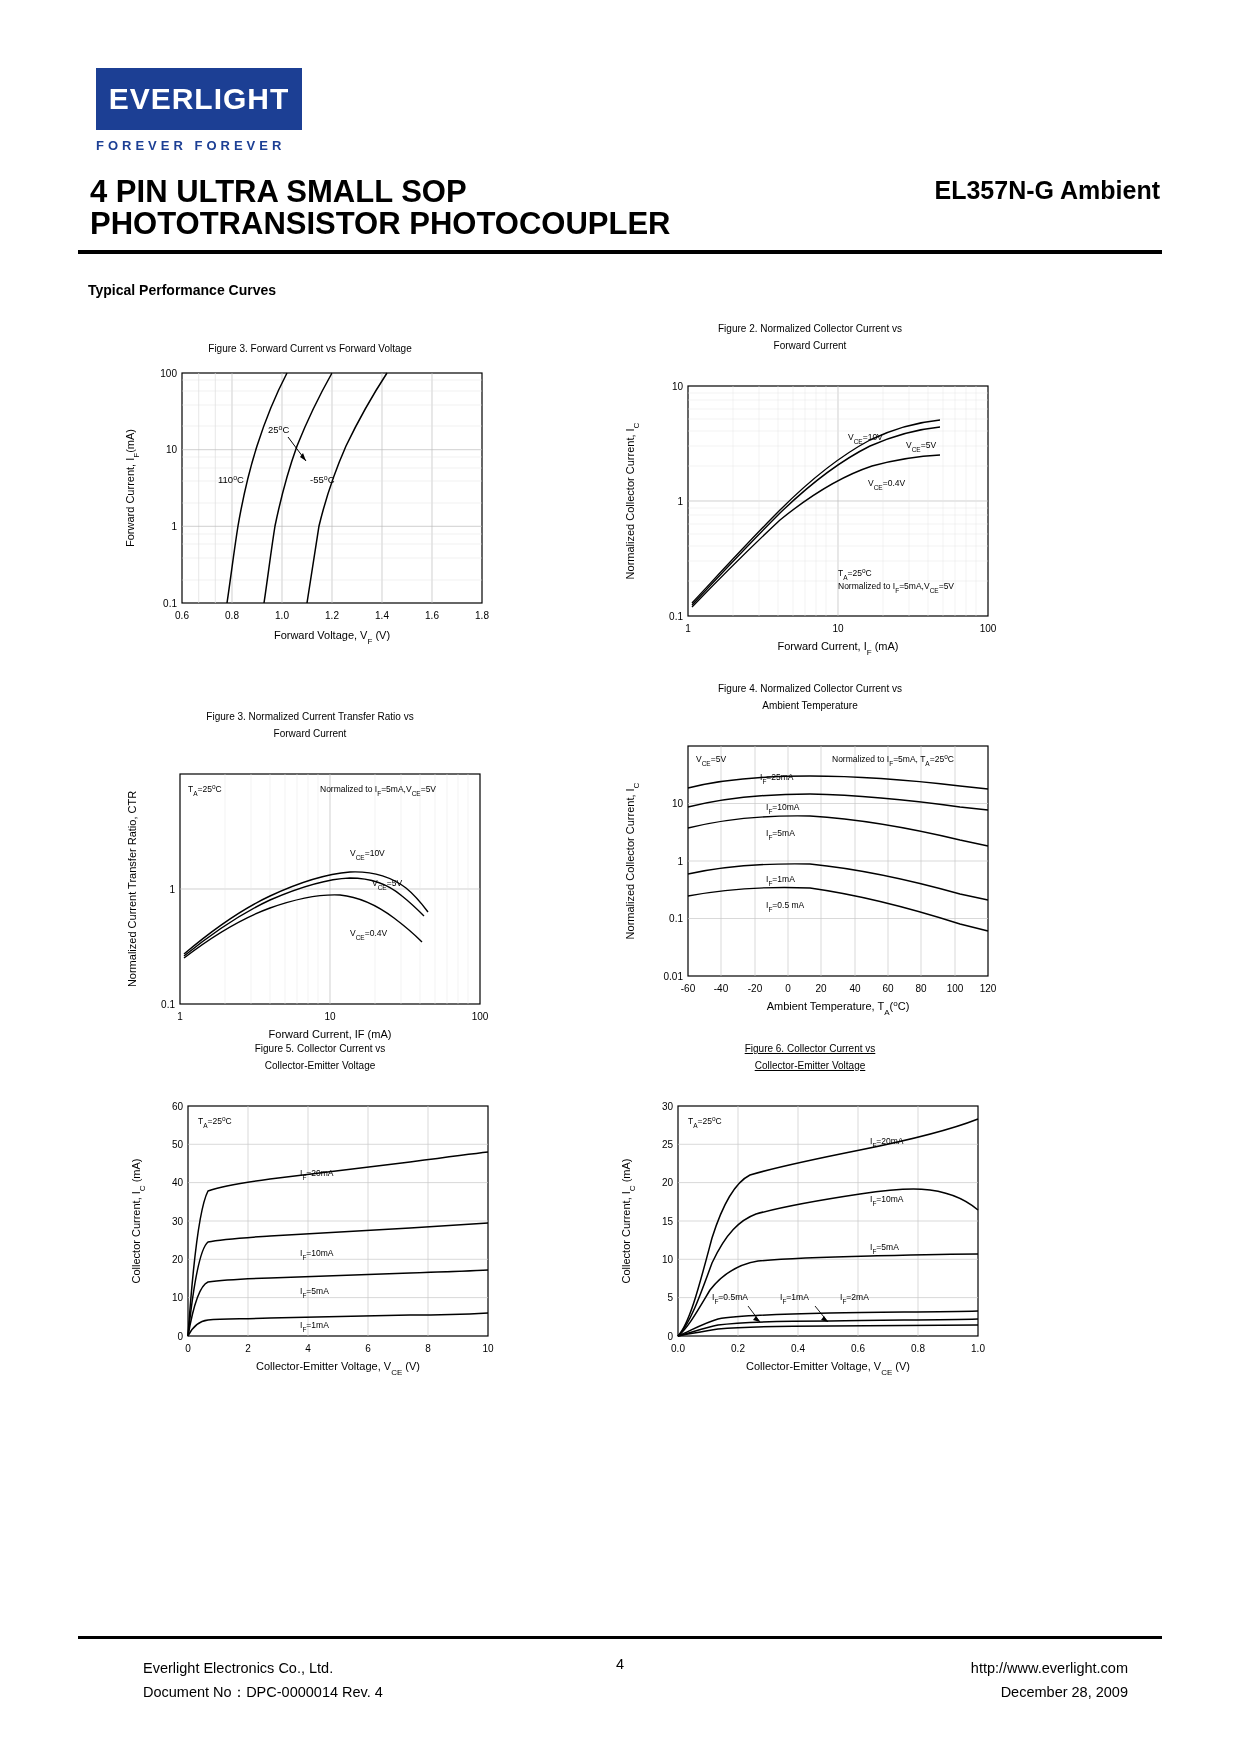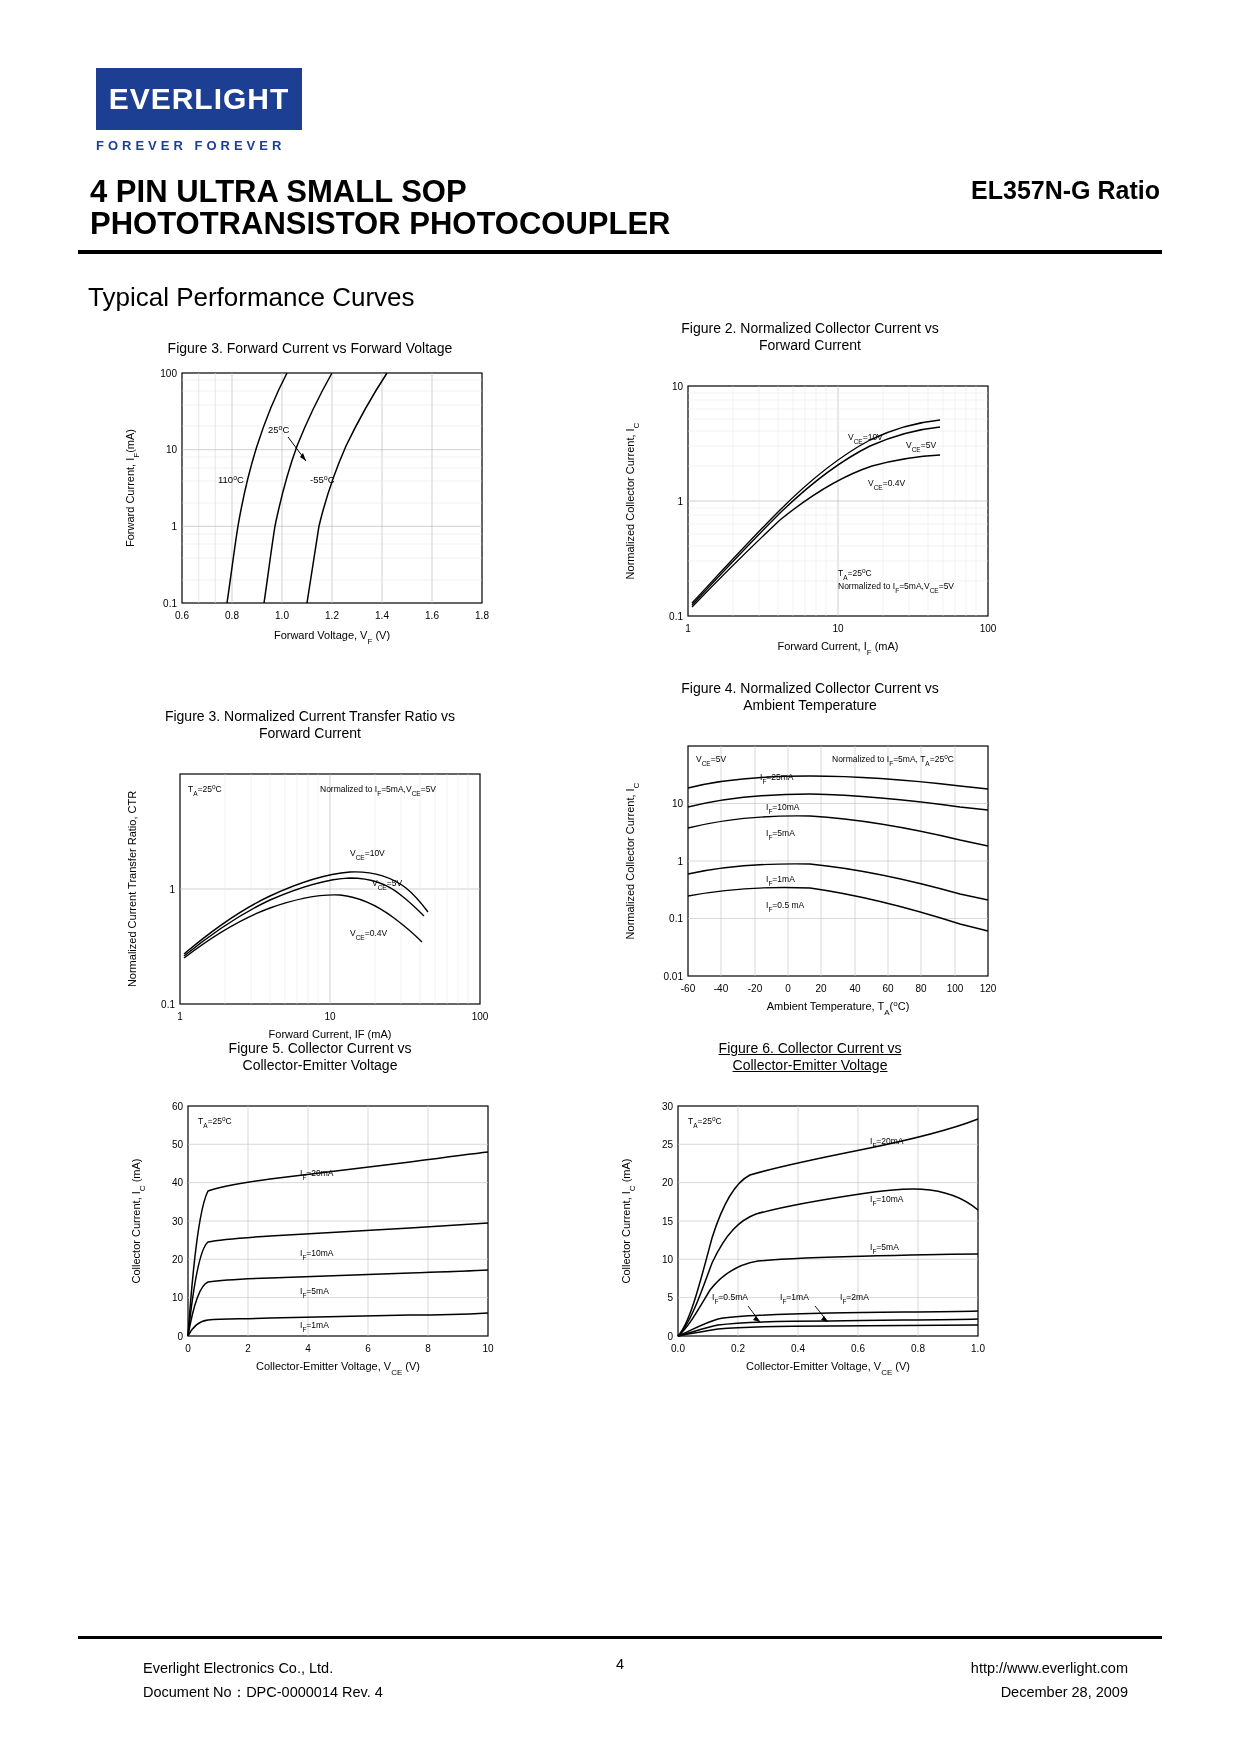--- a/index.html
+++ b/index.html
@@ -30,28 +30,28 @@
     font-size:31px;font-weight:bold;line-height:32px;
   }
   .title-right{
     position:absolute;right:80px;top:176px;
     font-size:25px;font-weight:bold;text-align:right;
   }
   .rule{
     position:absolute;left:78px;right:78px;top:250px;height:4px;background:#000;
   }
   .section-title{
-    position:absolute;left:88px;top:282px;font-size:26px;font-weight:normal;
+    position:absolute;left:88px;top:282px;font-size:14px;font-weight:bold;
   }
 
   
   .figs{position:absolute;left:0;top:320px;width:1240px;}
   .fig{position:absolute;}
   .fig-title{
-    text-align:center;font-size:14px;line-height:17px;margin-bottom:4px;
+    text-align:center;font-size:10px;line-height:17px;margin-bottom:4px;
   }
   .plot-area{position:relative;}
   svg{display:block;}
   .ax-label{font-size:11px;font-family:"Liberation Sans", sans-serif;}
   .tick{font-size:10px;font-family:"Liberation Sans", sans-serif;}
   .annot{font-size:9.5px;font-family:"Liberation Sans", sans-serif;}
   .annot-sm{font-size:8.5px;font-family:"Liberation Sans", sans-serif;}
 
   
   .foot-rule{position:absolute;left:78px;right:78px;top:1636px;height:3px;background:#000;}
@@ -69,21 +69,21 @@
     <div class="logo-box">
       <span class="logo-text">EVERLIGHT</span>
     </div>
     <div class="logo-sub">FOREVER  FOREVER</div>
   </div>
 
   <div class="title-left">
     <div>4 PIN ULTRA SMALL SOP</div>
     <div>PHOTOTRANSISTOR PHOTOCOUPLER</div>
   </div>
-  <div class="title-right">EL357N-G  Ratio</div>
+  <div class="title-right">EL357N-G  Ambient</div>
   <div class="rule"></div>
   <div class="section-title">Typical Performance Curves</div>
 
   <div class="figs">
 
     <div class="fig" style="left:110px;top:20px;width:400px;">
       <div class="fig-title">Figure 3. Forward Current vs Forward Voltage</div>
       <div class="plot-area">
         <svg width="400" height="290" viewBox="0 0 400 290">
 

